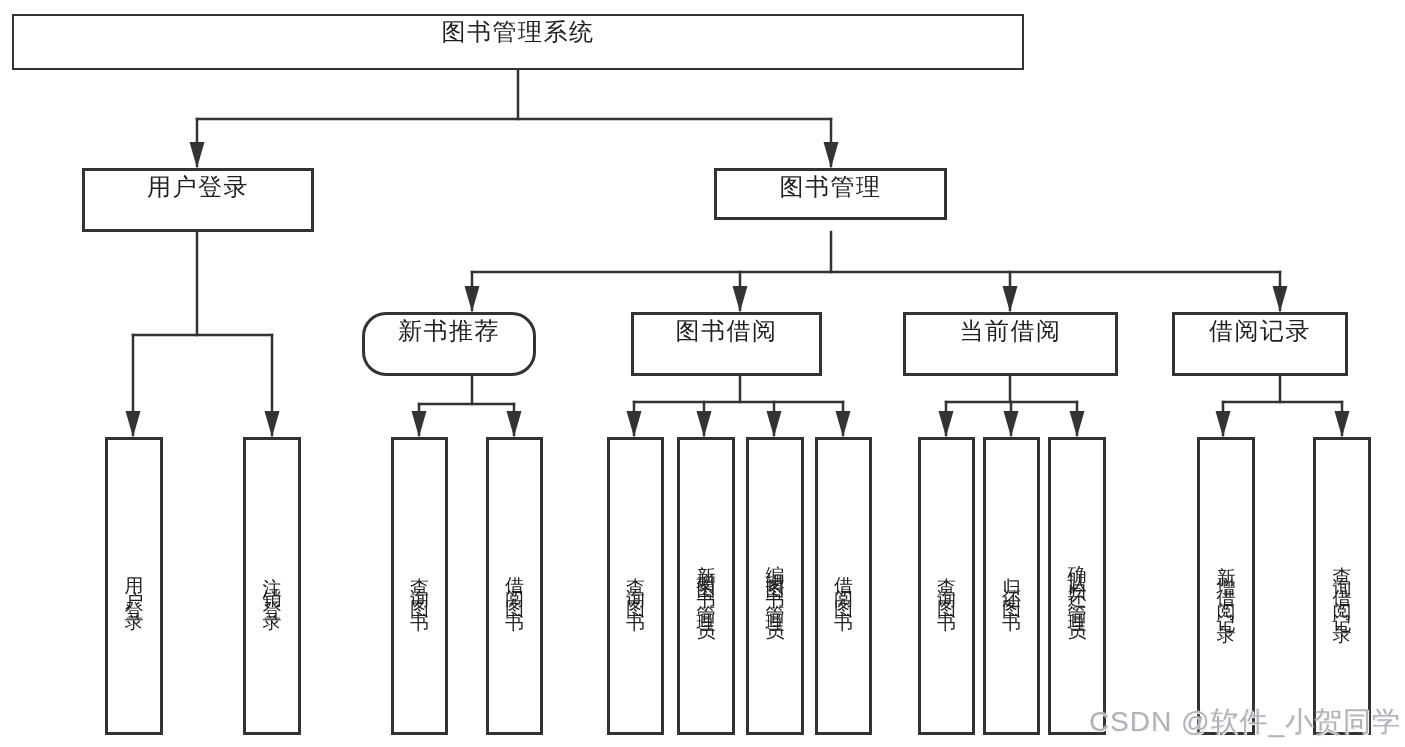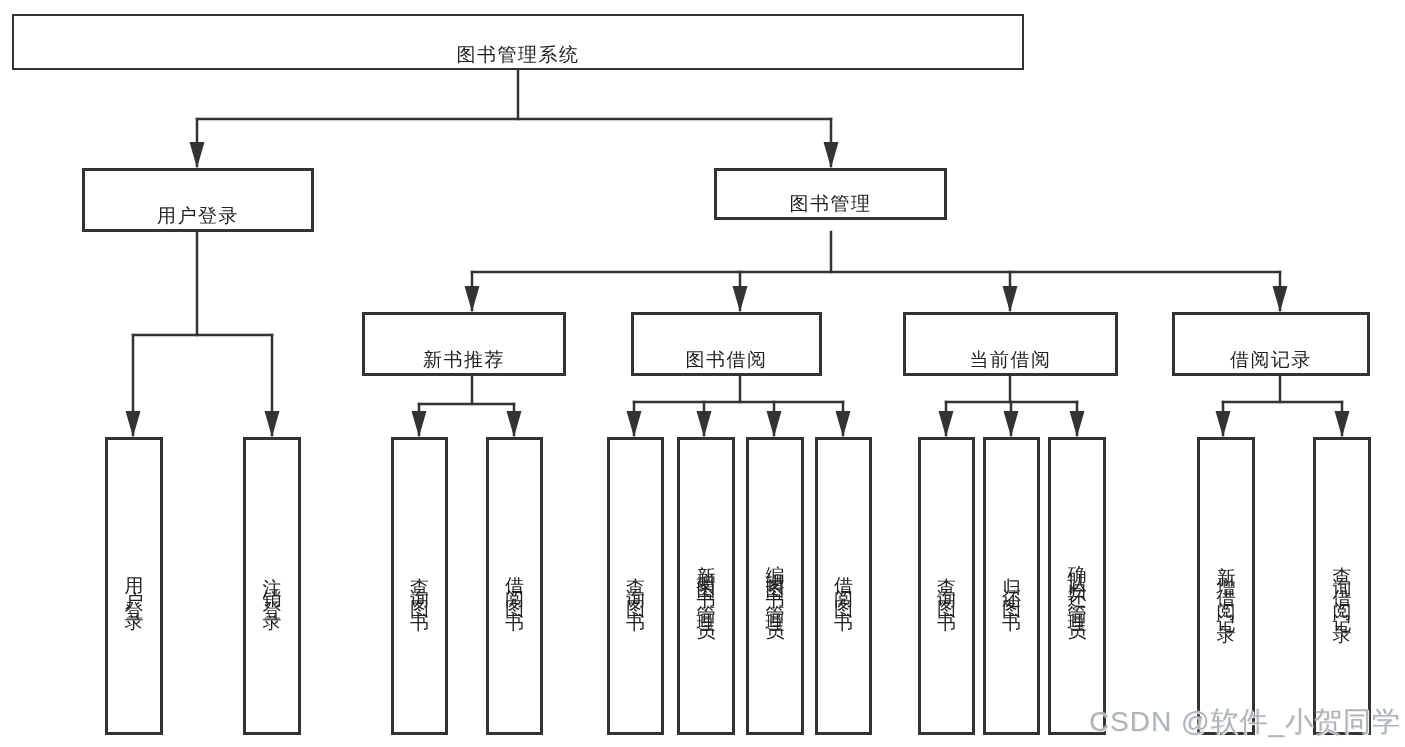--- a/index.html
+++ b/index.html
@@ -13,22 +13,22 @@
   }
   #connector-layer {
     position:absolute; left:0; top:0; width:1405px; height:747px;
     pointer-events:none;
   }
   .node {
     position:absolute;
     box-sizing:border-box;
     background:#ffffff;
     border:3px solid #333333;
-    display:flex; align-items:flex-end; justify-content:center;
-    font-size:19px;
+    display:flex; align-items:flex-start; justify-content:center;
+    font-size:24px;
     letter-spacing:1.5px;
     z-index:2;
   }
   .node.root { border-width:2px; }
   .vnode {
     position:absolute;
     box-sizing:border-box;
     background:#ffffff;
     border:3px solid #333333;
     display:flex; align-items:center; justify-content:center;
@@ -117,30 +117,30 @@
     <span>图书管理系统</span>
   </div>
 
   <div class="node" style="left:82px; top:168px; width:232px; height:64px;">
     <span>用户登录</span>
   </div>
   <div class="node" style="left:714px; top:168px; width:233px; height:52px;">
     <span>图书管理</span>
   </div>
 
-  <div class="node" style="left:362px; top:312px; width:204px; height:64px;">
+  <div class="node" style="left:362px; top:312px; width:174px; height:64px;border-radius:24px;">
     <span>新书推荐</span>
   </div>
   <div class="node" style="left:631px; top:312px; width:191px; height:64px;">
     <span>图书借阅</span>
   </div>
   <div class="node" style="left:903px; top:312px; width:215px; height:64px;">
     <span>当前借阅</span>
   </div>
-  <div class="node" style="left:1172px; top:312px; width:198px; height:64px;">
+  <div class="node" style="left:1172px; top:312px; width:176px; height:64px;">
     <span>借阅记录</span>
   </div>
 
   <div class="vnode" style="left:105px; top:437px; width:58px; height:298px;">
     <span class="v-label">用户登录</span>
   </div>
   <div class="vnode" style="left:243px; top:437px; width:58px; height:298px;">
     <span class="v-label">注销登录</span>
   </div>
 

